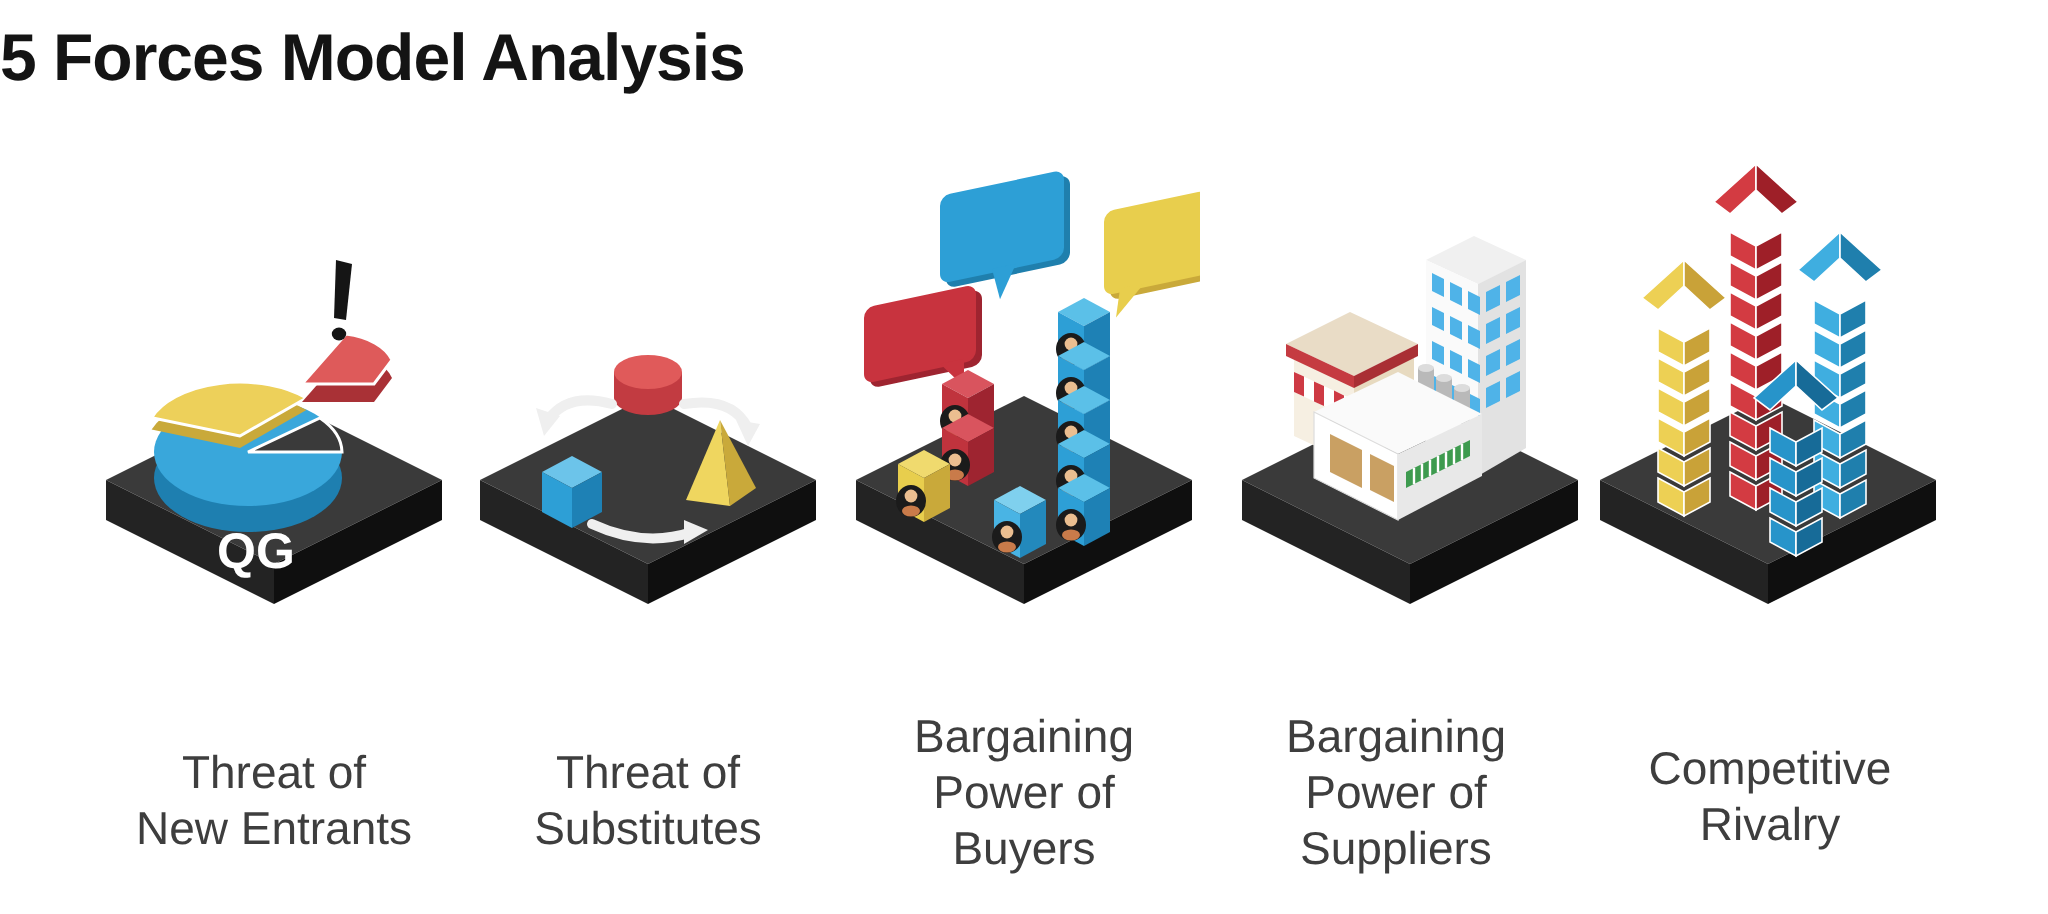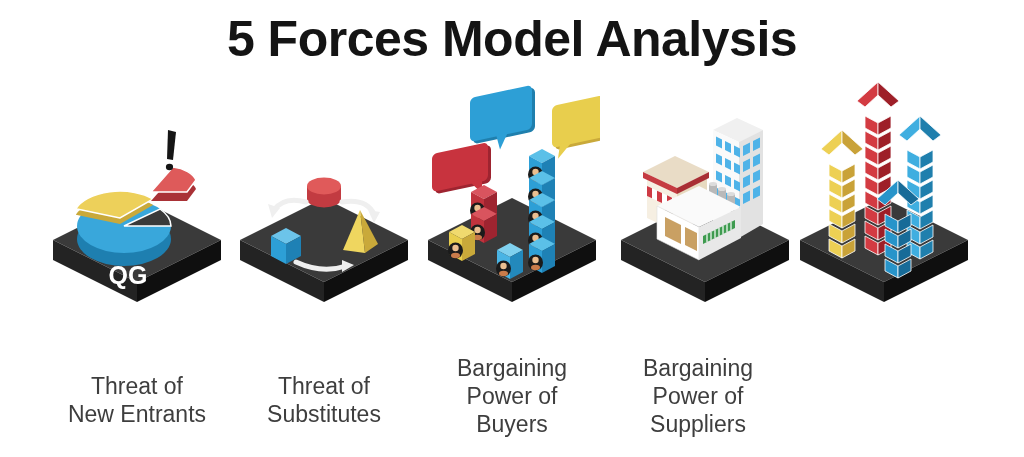--- a/index.html
+++ b/index.html
@@ -1,19 +1,19 @@
 <!DOCTYPE html>
 <html><head>
 <meta charset="utf-8">
 <style>
   html,body{margin:0;padding:0;background:#fff;}
   .stage{position:relative;width:1024px;height:457px;background:#ffffff;overflow:hidden;
          font-family:"Liberation Sans",sans-serif;}
-  .title{position:absolute;top:10px;left:0;width:1024px;text-align:center;margin:0;
-         font-size:50px;font-weight:700;letter-spacing:-0.5px;color:#141414;}
+  .title{position:absolute;top:10px;left:0;width:1024px;margin:0;
+         font-size:33px;font-weight:700;letter-spacing:-0.5px;color:#141414;}
   .fig{position:absolute;width:176px;height:235px;top:68px;}
   .fig svg{display:block;width:176px;height:235px;}
   #fig1{left:49px;}  #fig2{left:236px;} #fig3{left:424px;} #fig4{left:617px;} #fig5{left:796px;}
   .force-label{position:absolute;width:220px;text-align:center;color:#3e3e3e;
                font-size:23px;line-height:1.22;white-space:pre-line;}
   .qg{font-family:"Liberation Sans",sans-serif;font-weight:bold;font-size:25px;fill:#ffffff;}
 </style>
 </head>
 <body>
 
@@ -330,14 +330,16 @@
   <div class="force-label" style="left:27px;top:372px">Threat of
 New Entrants</div>
   <div class="force-label" style="left:214px;top:372px">Threat of
 Substitutes</div>
   <div class="force-label" style="left:402px;top:354px">Bargaining
 Power of
 Buyers</div>
   <div class="force-label" style="left:588px;top:354px">Bargaining
 Power of
 Suppliers</div>
+  <div class="force-label" style="left:775px;top:370px">Competitive
+Rivalry</div>
 
 </div>
 
 </body></html>

